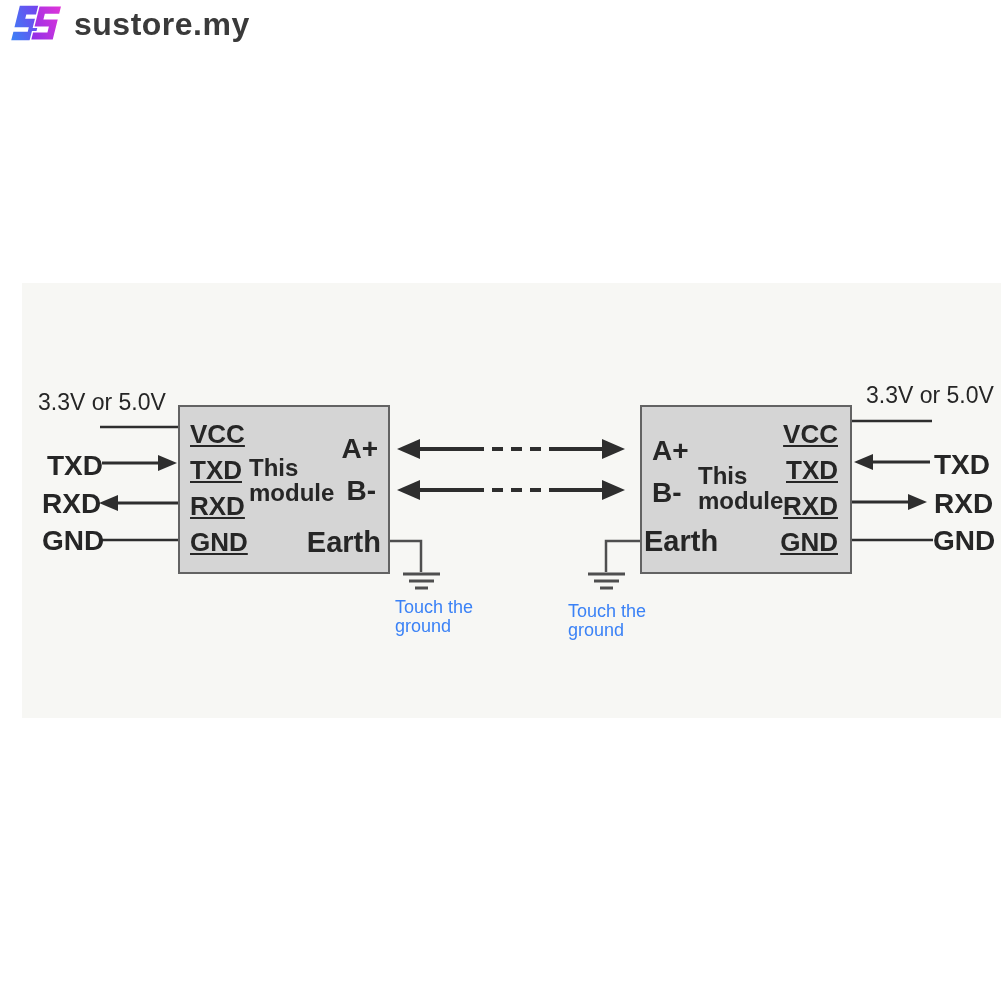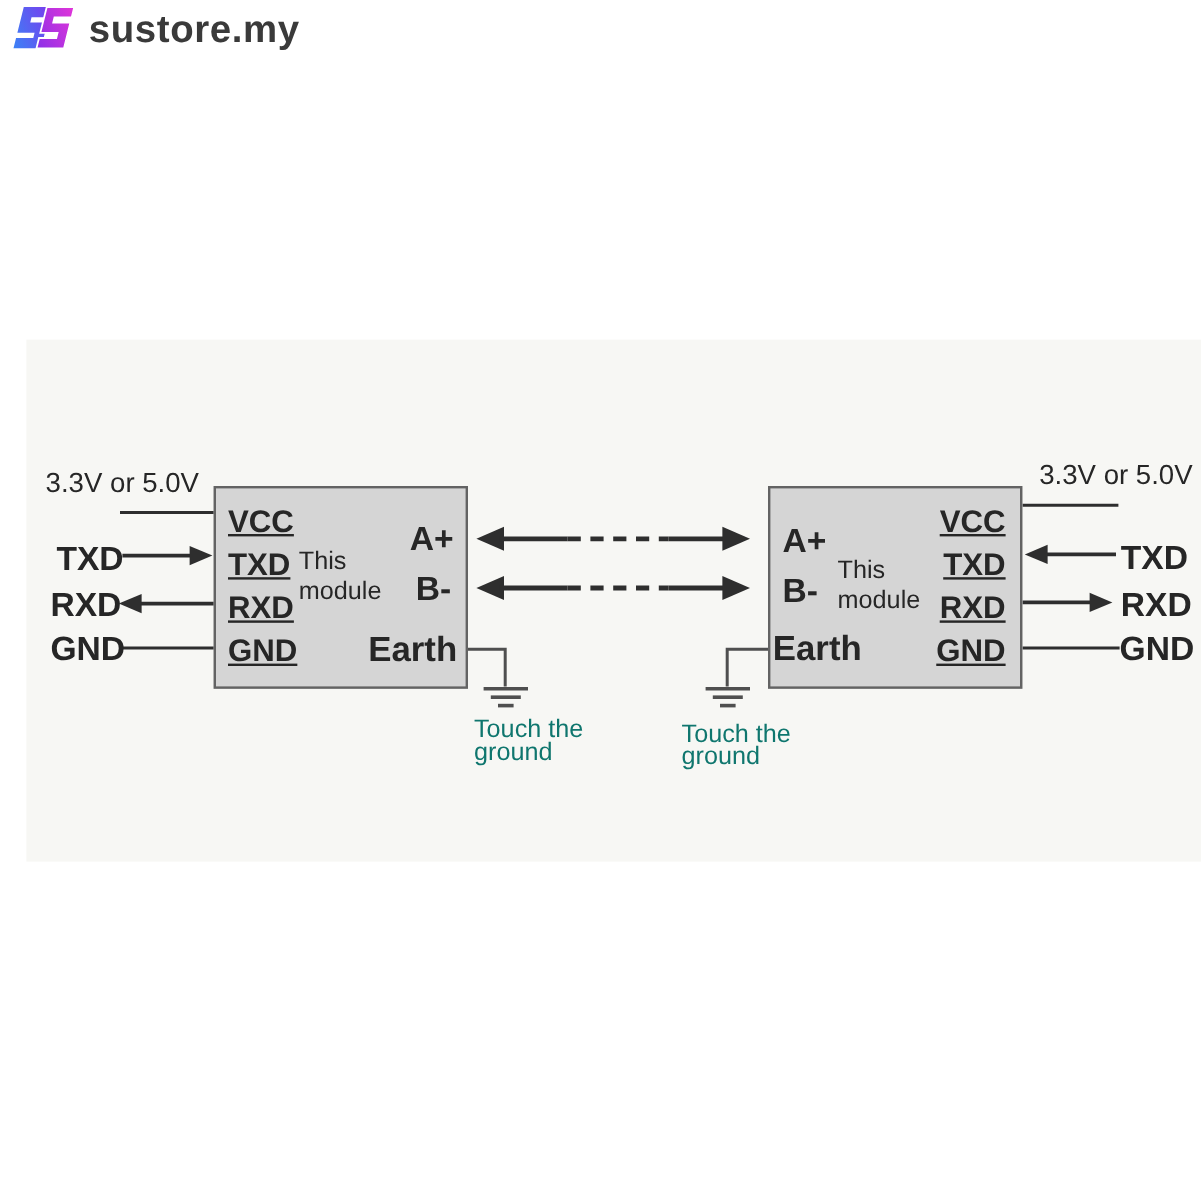--- a/index.html
+++ b/index.html
@@ -29,28 +29,28 @@
     position:absolute; top:405px; width:212px; height:169px;
     background:var(--module-fill, #d5d5d5);
     border:2px solid var(--module-border, #636363);
   }
   .module-left  { left:178px; }
   .module-right { left:640px; }
   .module span { position:absolute; white-space:nowrap; }
   .pin    { font-size:26px; font-weight:600;text-decoration:underline; }
   .buspin { font-size:28px; font-weight:600; }
   .earth  { font-size:29px; font-weight:700; }
-  .modname{ font-size:21px; font-weight:400; line-height:25px; white-space:pre-line !important; }
+  .modname{ font-size:24px; font-weight:700; line-height:25px; white-space:pre-line !important; }
   
   .ext { position:absolute; white-space:nowrap; }
   .power { font-size:23px; font-weight:400; }
   .extpin { font-size:28px; font-weight:600; }
   .gnote {
-    position:absolute; font-size:21px; line-height:19px;
-    color:#0f766e; white-space:pre-line;
+    position:absolute; font-size:18px; line-height:19px;
+    color:#3b82f6; white-space:pre-line;
   }
 </style>
 </head>
 <body>
 
 <div class="page">
 
   <header class="logo">
     <svg class="logo-icon" viewBox="0 0 58 46" aria-hidden="true">
       <defs>

